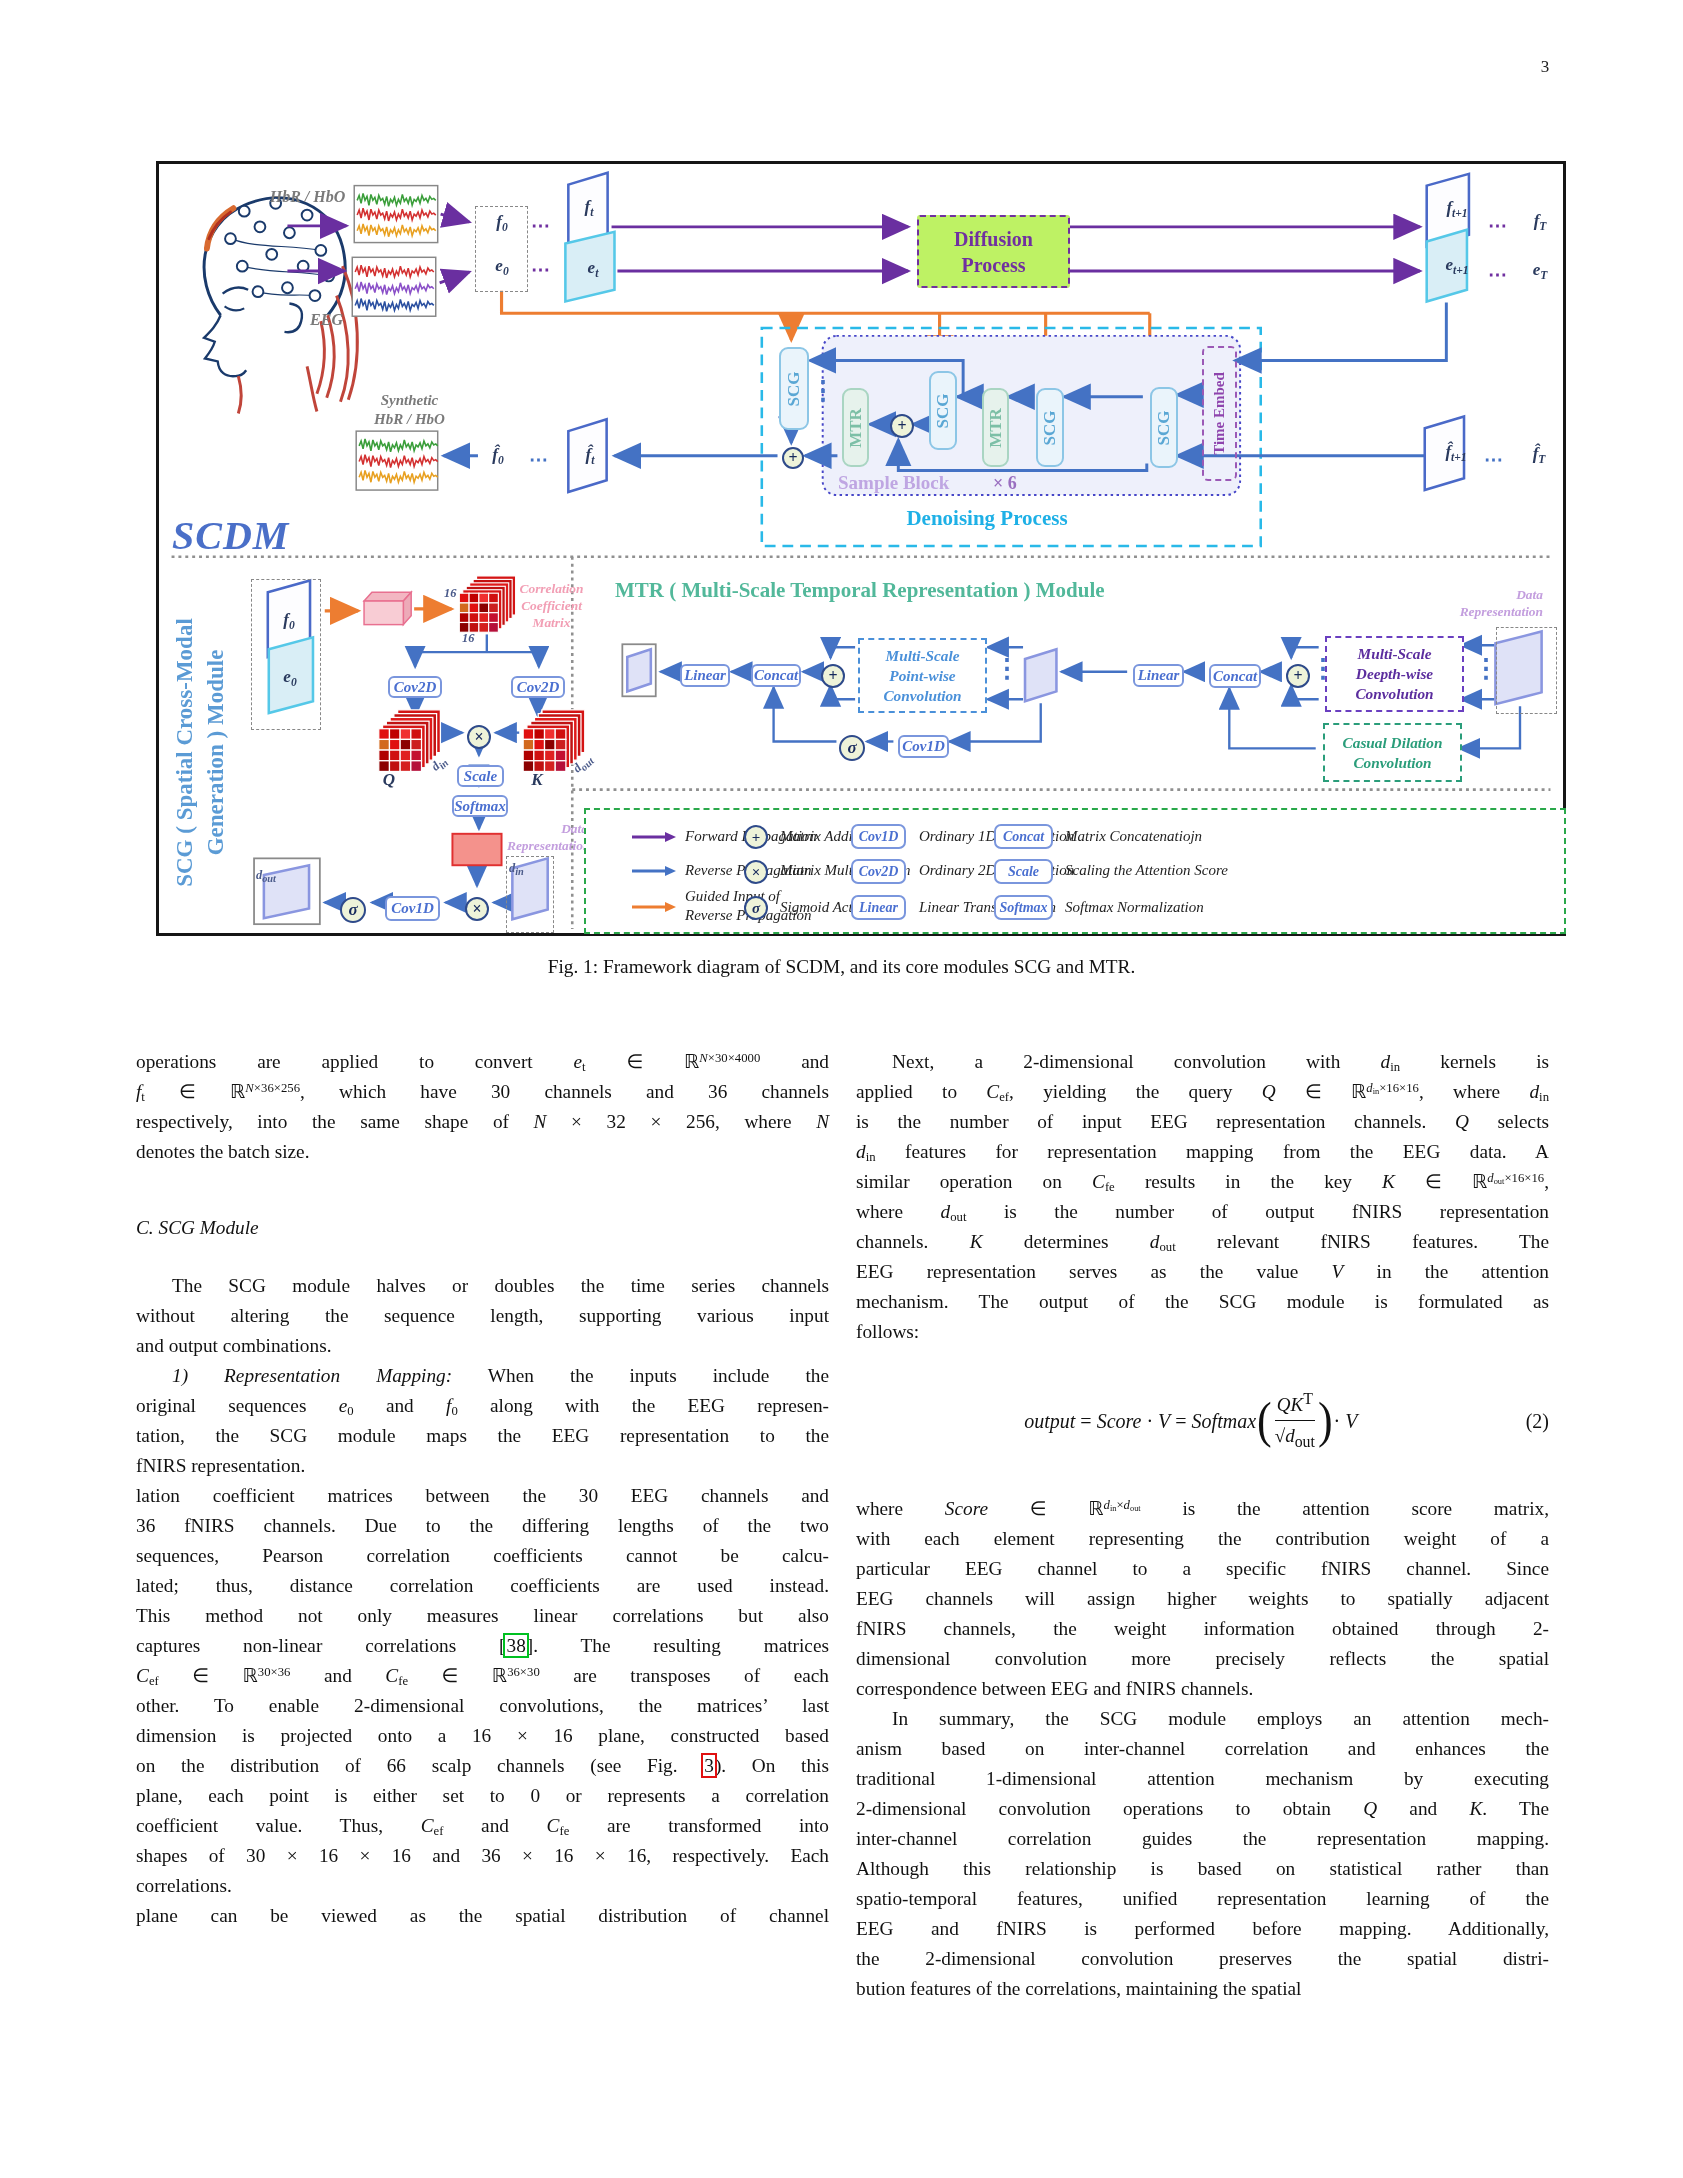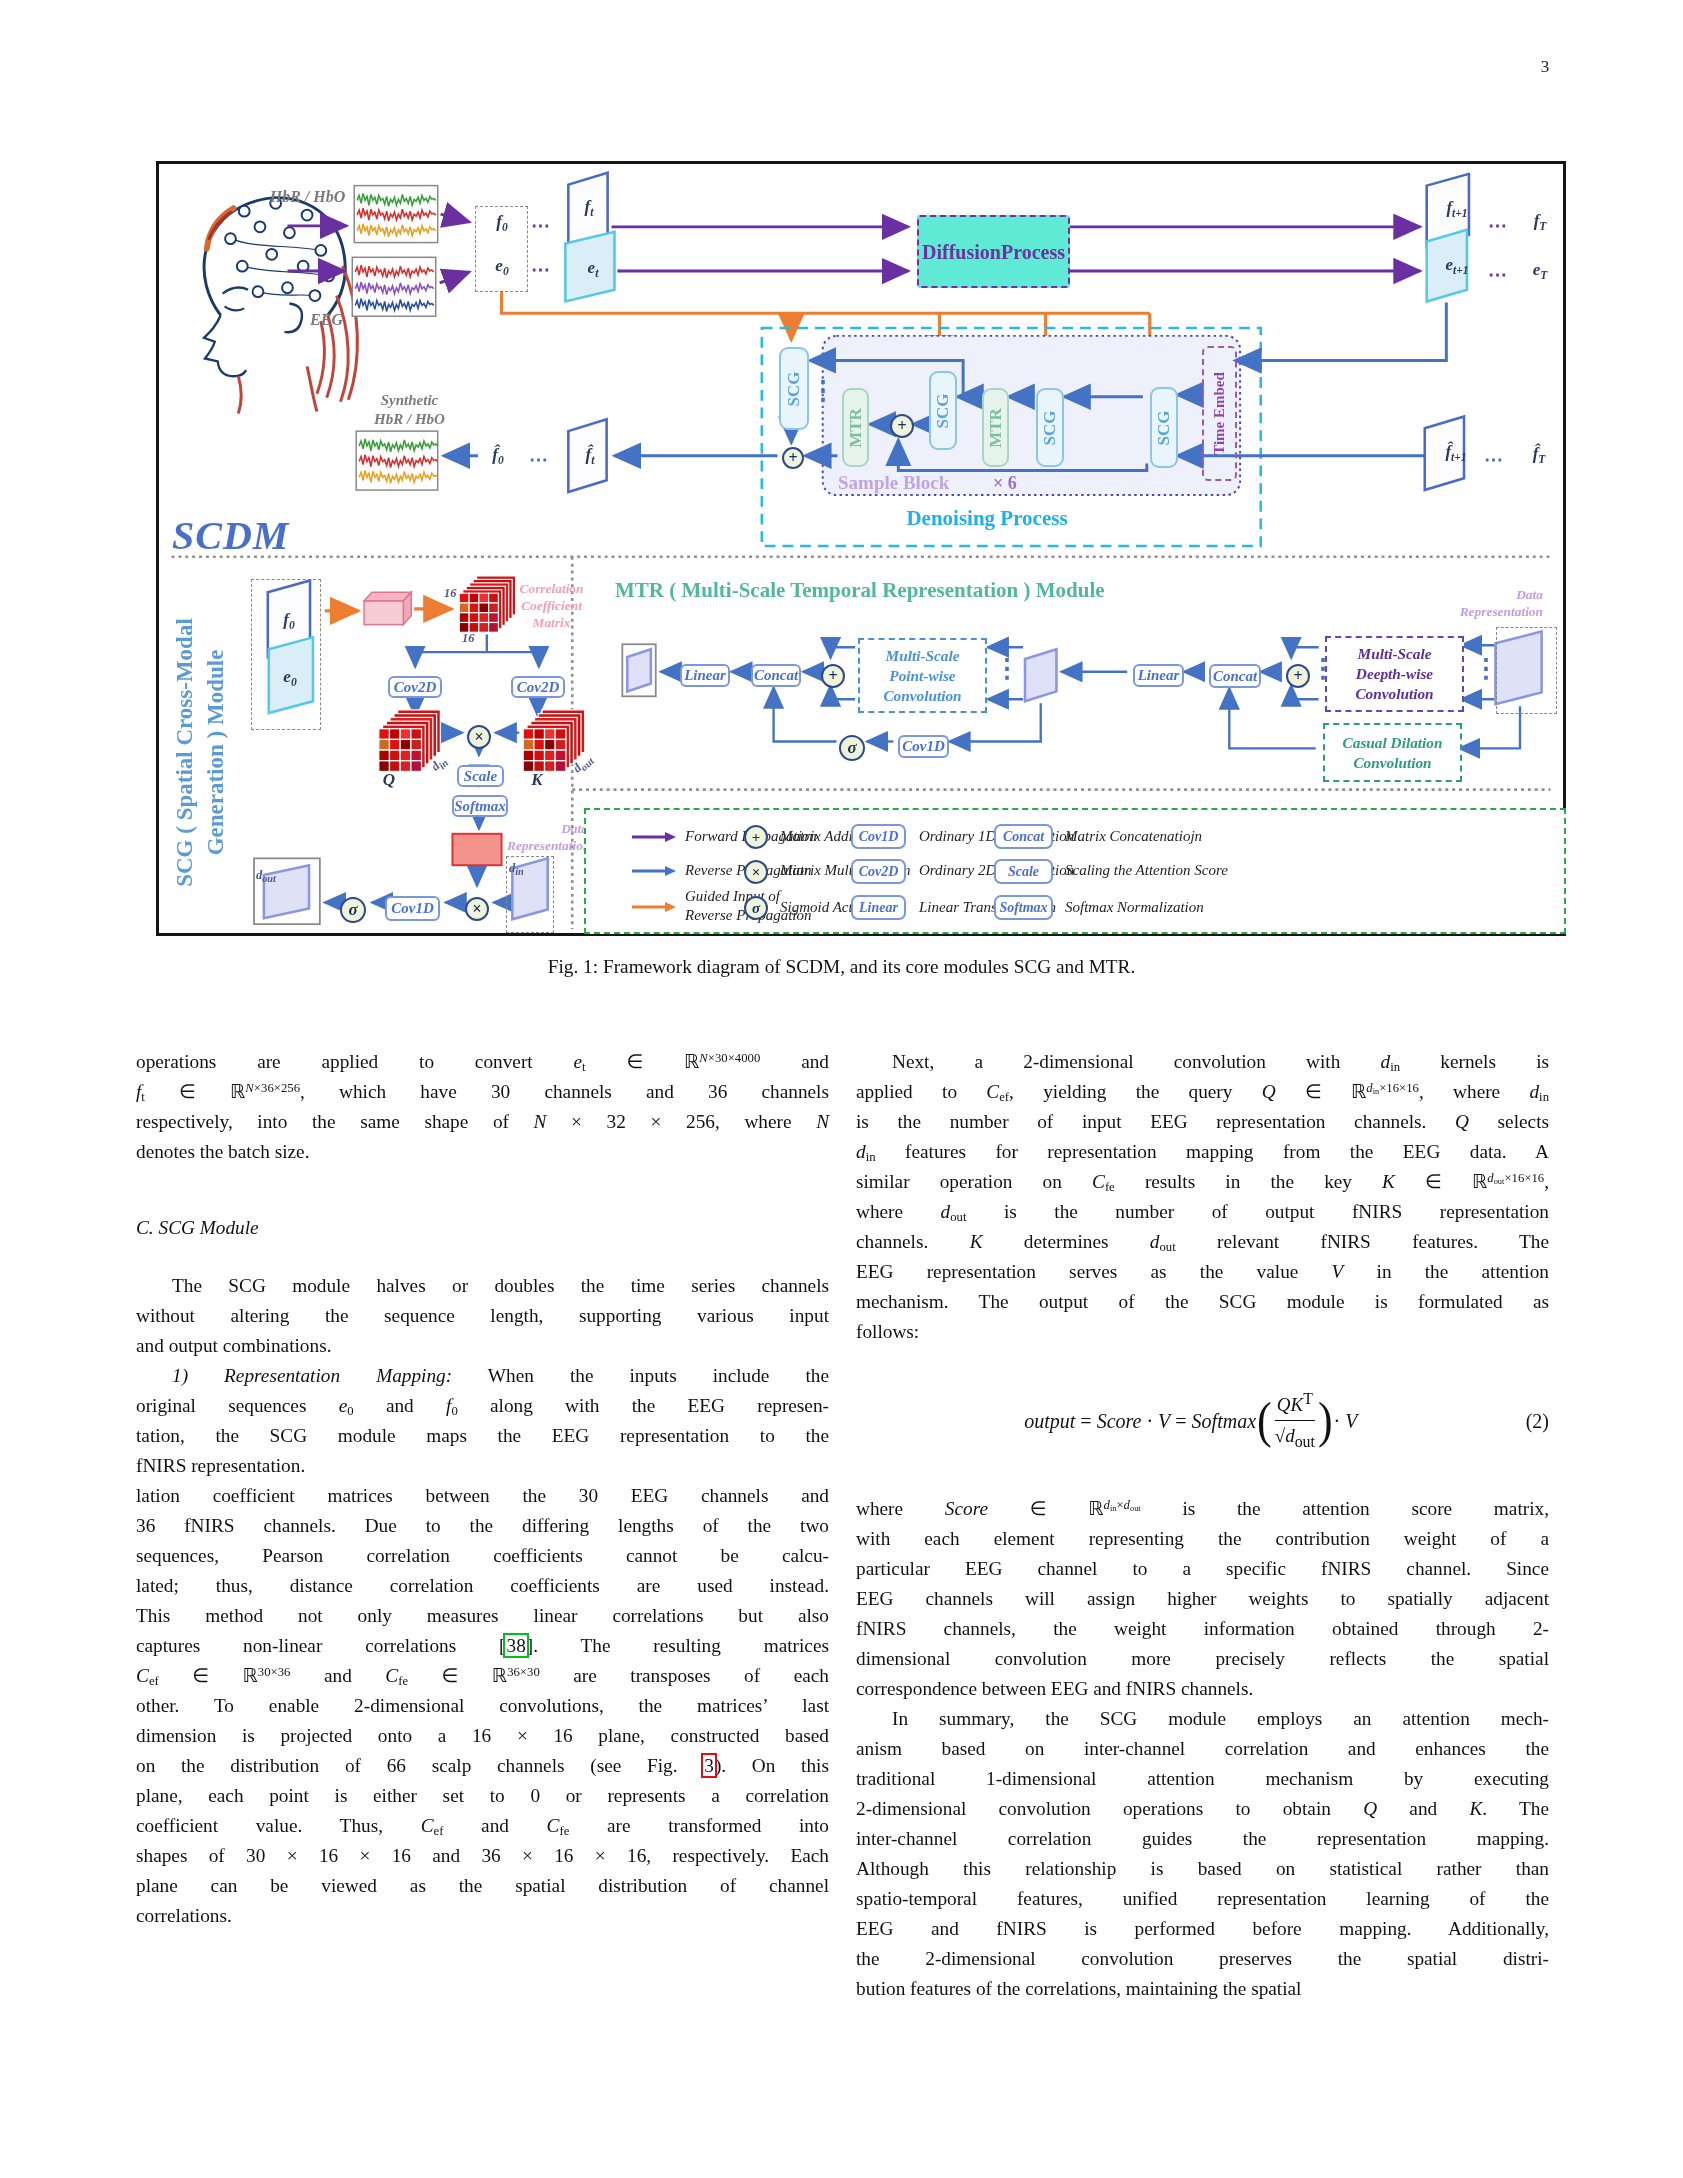--- a/index.html
+++ b/index.html
@@ -10,21 +10,21 @@
   
   .figure{position:absolute;left:138px;top:161px;width:1410px;height:775px;border:3px solid #161616;box-sizing:border-box;background:#fff;margin-left:18px;}
   .fig-svg{position:absolute;left:0;top:0;width:100%;height:100%;}
   .flabel{position:absolute;font-family:"Liberation Serif",serif;}
   .math{font-style:italic;font-weight:bold;color:#2a3a5e;font-size:17px;text-align:center;}
   .math sub{font-size:68%;}
   .graylab{color:#7a7a7a;font-weight:bold;font-style:italic;font-size:16px;text-align:center;}
   .hdots{font-weight:bold;font-size:19px;letter-spacing:1px;}
   .purple{color:#7030a0;}
   .blue{color:#4472c4;}
-  .diff-box{position:absolute;border:2.5px dashed #7030a0;border-radius:3px;display:flex;flex-direction:row;align-items:center;justify-content:center;color:#7030a0;font-weight:bold;font-size:20px;line-height:26px;background:#5eead4;}
+  .diff-box{position:absolute;border:2.5px dashed #7030a0;border-radius:3px;display:flex;flex-direction:column;align-items:center;justify-content:center;color:#7030a0;font-weight:bold;font-size:20px;line-height:26px;background:#bef264;}
   .den-label{color:#1eb0e6;font-weight:bold;font-size:21px;text-align:center;}
   .sb-label{color:#bfa6e2;font-weight:bold;font-size:19px;}
   .x6-label{color:#9a6fc0;font-weight:bold;font-size:18px;}
   .vblock{position:absolute;border:2px solid;border-radius:9px;display:flex;align-items:center;justify-content:center;box-sizing:border-box;}
   .vblock span{transform:rotate(-90deg);white-space:nowrap;font-weight:bold;font-size:17px;font-family:"Liberation Serif",serif;}
   .scgb{background:#eaf4fb;border-color:#8cc6e6;color:#5aa7d4;}
   .mtrb{background:#e6f2ec;border-color:#a9d5c2;color:#7cbfa6;}
   .teb{background:transparent;border:2px dashed #9b59b6;border-radius:6px;color:#8e44ad;}
   .teb span{font-size:15px;}
   .opc{position:absolute;border-radius:50%;background:#eef3d9;border:2.2px solid #2e4a8a;color:#16295c;display:flex;align-items:center;justify-content:center;font-weight:bold;font-size:16px;box-sizing:border-box;font-family:"Liberation Serif",serif;}
@@ -491,22 +491,22 @@
         <div class="jline">lated; thus, distance correlation coefficients are used instead.</div>
         <div class="jline">This method not only measures linear correlations but also</div>
         <div class="jline">captures non-linear correlations [<span class="ref-green">38</span>]. The resulting matrices</div>
         <div class="jline"><i>C</i><sub>ef</sub> ∈ ℝ<sup>30×36</sup> and <i>C</i><sub>fe</sub> ∈ ℝ<sup>36×30</sup> are transposes of each</div>
         <div class="jline">other. To enable 2-dimensional convolutions, the matrices’ last</div>
         <div class="jline">dimension is projected onto a 16 × 16 plane, constructed based</div>
         <div class="jline">on the distribution of 66 scalp channels (see Fig. <span class="ref-red">3</span>). On this</div>
         <div class="jline">plane, each point is either set to 0 or represents a correlation</div>
         <div class="jline">coefficient value. Thus, <i>C</i><sub>ef</sub> and <i>C</i><sub>fe</sub> are transformed into</div>
         <div class="jline">shapes of 30 × 16 × 16 and 36 × 16 × 16, respectively. Each</div>
+        <div class="jline last">correlations.</div>
         <div class="jline">plane can be viewed as the spatial distribution of channel</div>
-        <div class="jline last">correlations.</div>
       </div>
     </div>
   <div class="col right">
       <div class="para">
         <div class="jline first">Next, a 2-dimensional convolution with <i>d</i><sub>in</sub> kernels is</div>
         <div class="jline">applied to <i>C</i><sub>ef</sub>, yielding the query <i>Q</i> ∈ ℝ<sup><i>d</i><sub>in</sub>×16×16</sup>, where <i>d</i><sub>in</sub></div>
         <div class="jline">is the number of input EEG representation channels. <i>Q</i> selects</div>
         <div class="jline"><i>d</i><sub>in</sub> features for representation mapping from the EEG data. A</div>
         <div class="jline">similar operation on <i>C</i><sub>fe</sub> results in the key <i>K</i> ∈ ℝ<sup><i>d</i><sub>out</sub>×16×16</sup>,</div>
         <div class="jline">where <i>d</i><sub>out</sub> is the number of output fNIRS representation</div>

